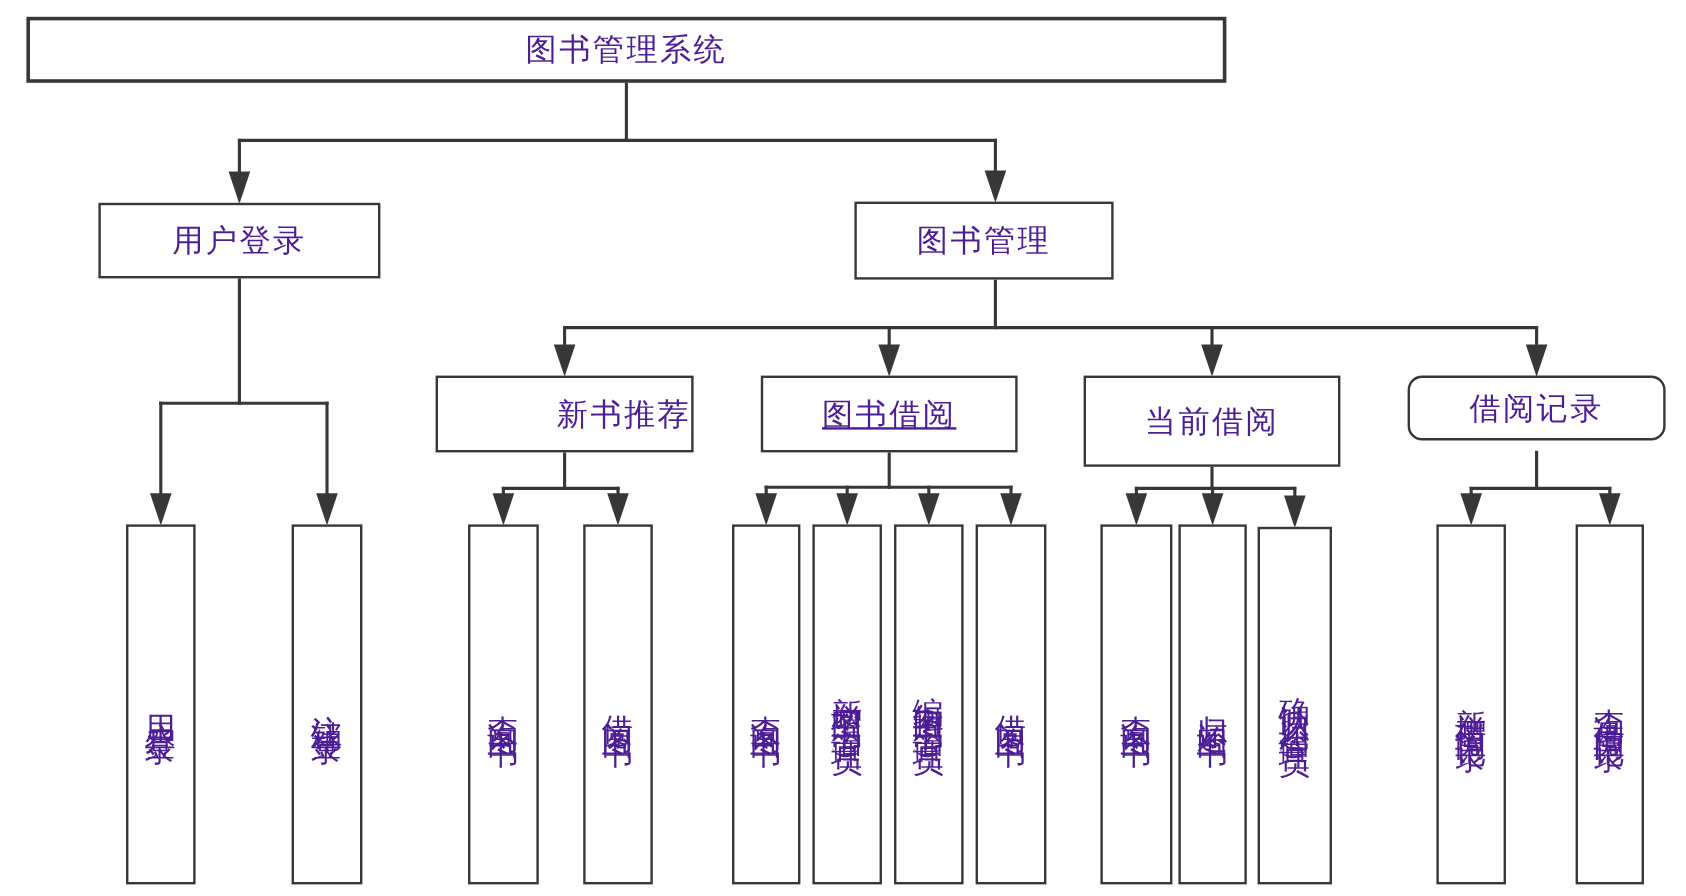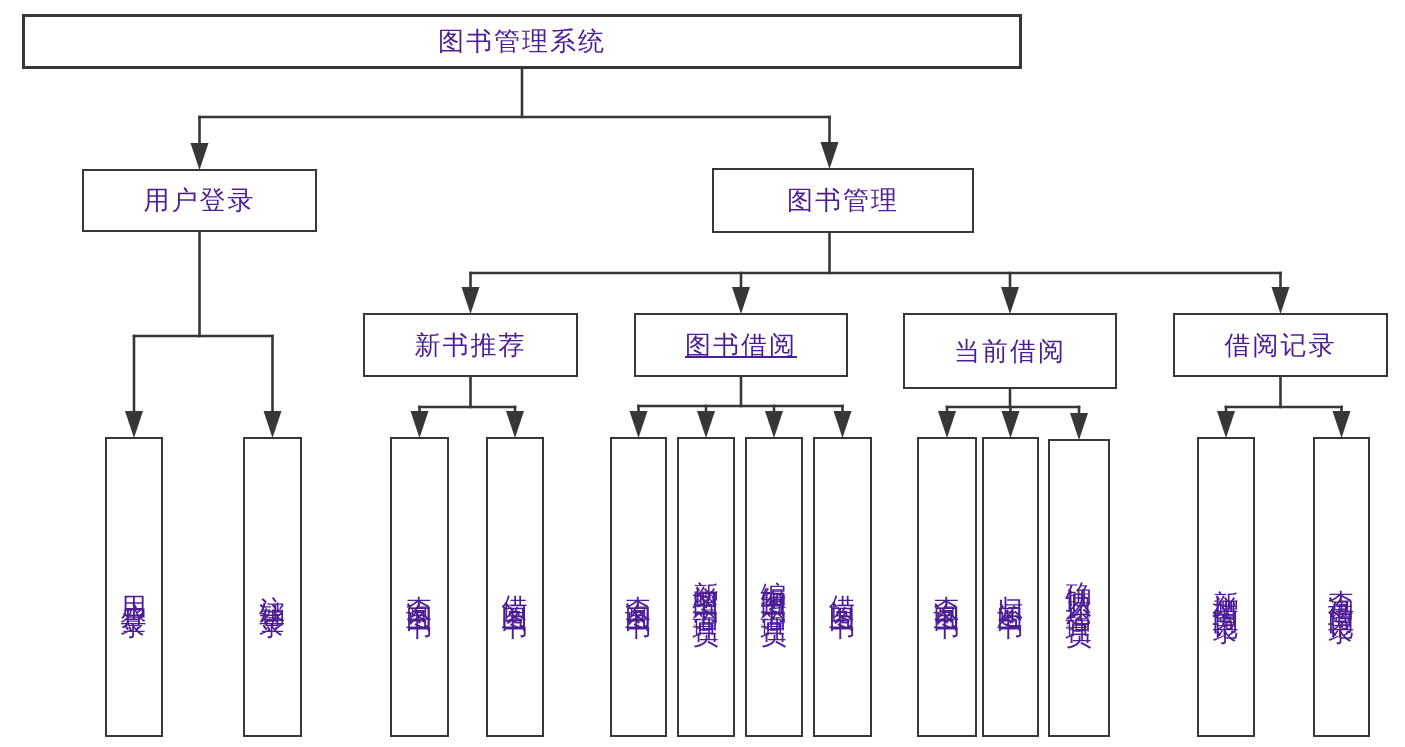--- a/index.html
+++ b/index.html
@@ -84,33 +84,33 @@
       <line x1="1341.5" y1="407" x2="1341.5" y2="413"></line>
       <polygon points="1332.5,411 1350.5,411 1341.5,438"></polygon>
     </svg>
   <div id="nodes">
       <div class="node hbox root" style="left: 22px; top: 14px; width: 1000px; height: 55px;">
         <span class="lbl">图书管理系统</span>
       </div>
       <div class="node hbox" style="left: 82px; top: 169px; width: 235px; height: 63px;">
         <span class="lbl">用户登录</span>
       </div>
-      <div class="node hbox" style="left: 712px; top: 168px; width: 262px; height: 65px; font-family: Liberation Mono, monospace;">
+      <div class="node hbox" style="left: 712px; top: 168px; width: 216px; height: 65px; font-family: Liberation Mono, monospace;">
         <span class="lbl">图书管理</span>
       </div>
-      <div class="node hbox" style="left: 363px; top: 313px; width: 215px; height: 64px;">
+      <div class="node hbox" style="left: 363px; top: 313px; width: 215px; height: 64px; justify-content: flex-end;">
         <span class="lbl">新书推荐</span>
       </div>
       <div class="node hbox" style="left: 634px; top: 313px; width: 214px; height: 64px; text-decoration: underline;">
         <span class="lbl">图书借阅</span>
       </div>
       <div class="node hbox" style="left: 903px; top: 313px; width: 214px; height: 76px;">
         <span class="lbl">当前借阅</span>
       </div>
-      <div class="node hbox" style="left: 1173px; top: 313px; width: 215px; height: 64px;">
+      <div class="node hbox" style="left: 1173px; top: 313px; width: 215px; height: 54px; border-radius: 12px;">
         <span class="lbl">借阅记录</span>
       </div>
       <div class="node vbox" style="left: 105px; top: 437px; width: 58px; height: 300px;">
         <span class="lbl">用户登录</span>
       </div>
       <div class="node vbox" style="left: 243px; top: 437px; width: 59px; height: 300px;">
         <span class="lbl">注销登录</span>
       </div>
       <div class="node vbox" style="left: 390px; top: 437px; width: 59px; height: 300px;">
         <span class="lbl">查询图书</span>

